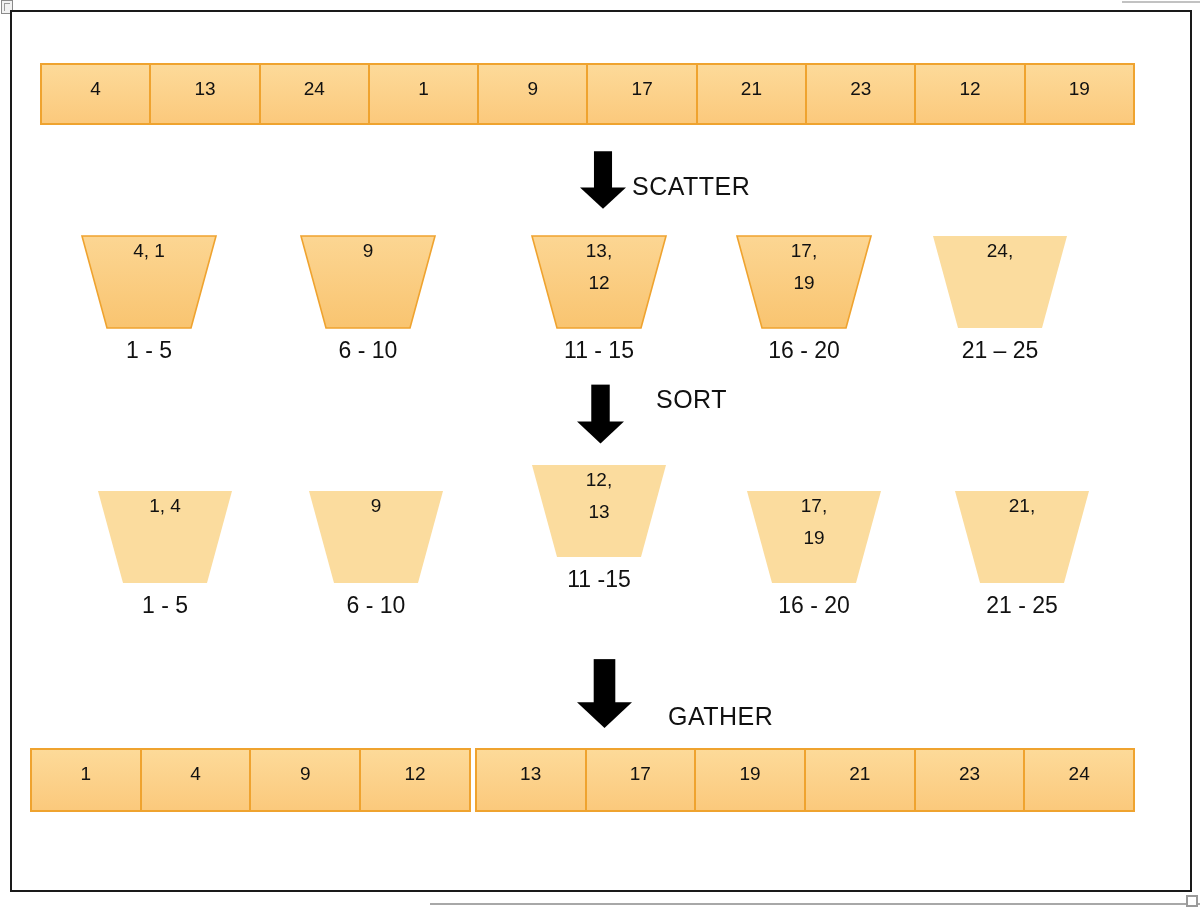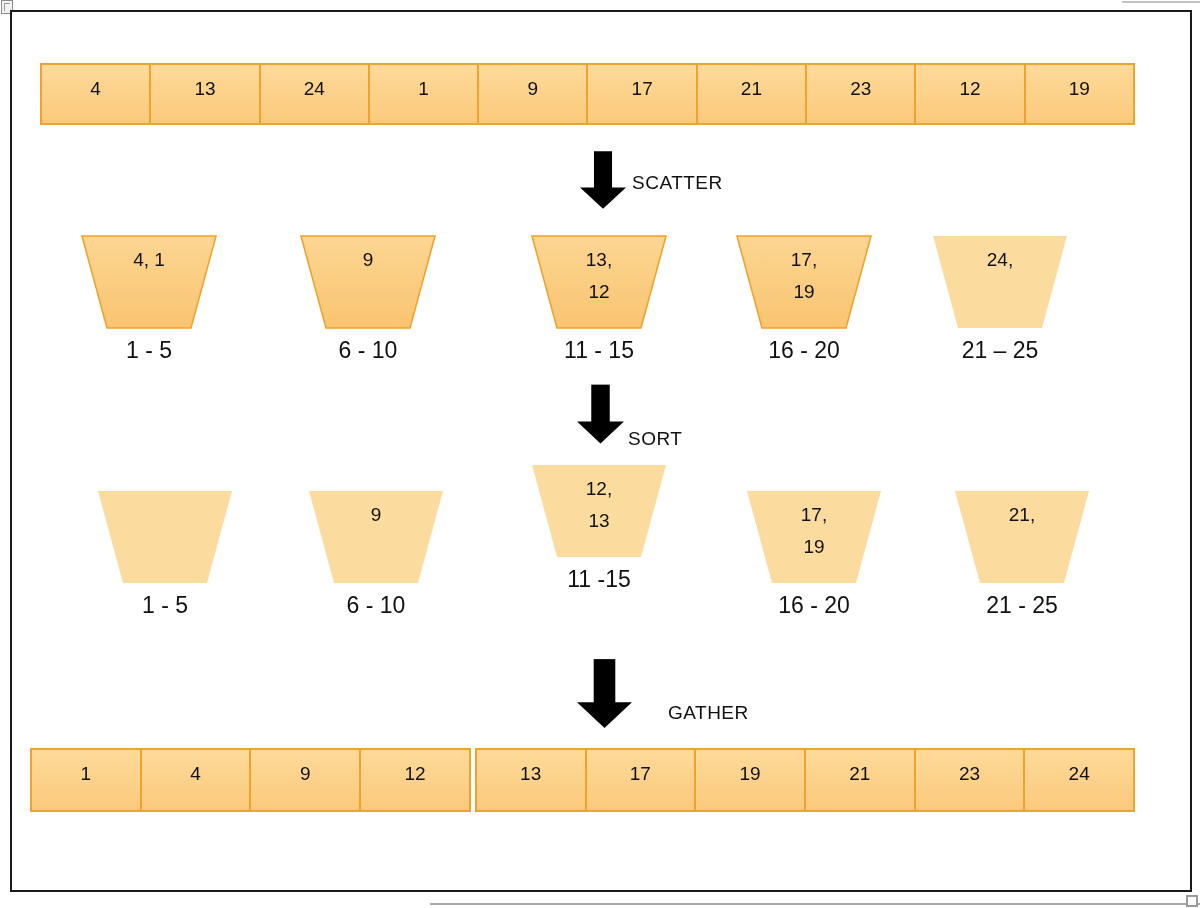--- a/index.html
+++ b/index.html
@@ -25,32 +25,32 @@
   }
   .cell:first-child{margin-left:0;}
   .gap{width:6px;}
   
   .bucket{position:absolute;width:150px;}
   .bucket svg{display:block;width:150px;height:94px;}
   .trap-bordered{fill:url(#trapGrad);stroke:#efa32f;stroke-width:1.6;}
   .trap-flat{fill:#fbdc9e;stroke:none;}
   .bucket-text{
     position:absolute;left:0;top:0;width:150px;height:94px;
-    text-align:center;font-size:19px;padding-top:9px;box-sizing:border-box;
+    text-align:center;font-size:19px;box-sizing:border-box;
   }
   .bline{display:block;line-height:32px;}
   .bucket-range{
     margin-top:8px;text-align:center;font-size:23px;
   }
   
   .arrow{position:absolute;}
   .arrow svg{display:block;}
   .arrow-shape{fill:#000;}
   .arrow-label{
-    position:absolute;font-size:19px;letter-spacing:0.5px;white-space:nowrap;
+    position:absolute;font-size:25px;letter-spacing:0.5px;white-space:nowrap;
   }
   
   .anchor-glyph{
     position:absolute;left:1px;top:0;width:10px;height:12px;
     border:1px solid #8a8a8a;background:#f2f2f2;
   }
   .anchor-glyph:after{
     content:"";position:absolute;left:2px;top:2px;width:5px;height:7px;
     border-left:1px solid #9a9a9a;border-top:1px solid #9a9a9a;
   }
@@ -152,26 +152,30 @@
     </div>
     <div class="bucket-range">21 – 25</div>
   </div>
 
   <div class="arrow" style="left:565px;top:365px;">
     <svg width="47" height="74" viewBox="0 0 56 70">
       <rect class="arrow-shape" x="17" y="0" width="22" height="45"></rect>
       <polygon class="arrow-shape" points="0,44 56,44 28,70"></polygon>
     </svg>
   </div>
-  <div class="arrow-label" style="left:616px;top:373px;margin-top:43px;">SORT</div>
+  <div class="arrow-label" style="left:644px;top:373px;">SORT</div>
 
   <div class="bucket" style="left:78px;top:478px;">
     <svg viewBox="0 0 150 94">
         <polygon class="trap-flat" points="8,1 142,1 117,93 33,93"></polygon>
       </svg>
+    <div class="bucket-text">
+      <span class="bline">1, 4</span>
+      <span class="bline"></span>
+    </div>
     <div class="bucket-range">1 - 5</div>
   </div>
   <div class="bucket" style="left:289px;top:478px;">
     <svg viewBox="0 0 150 94">
         <polygon class="trap-flat" points="8,1 142,1 117,93 33,93"></polygon>
       </svg>
     <div class="bucket-text">
       <span class="bline">9</span>
       <span class="bline"></span>
     </div>

